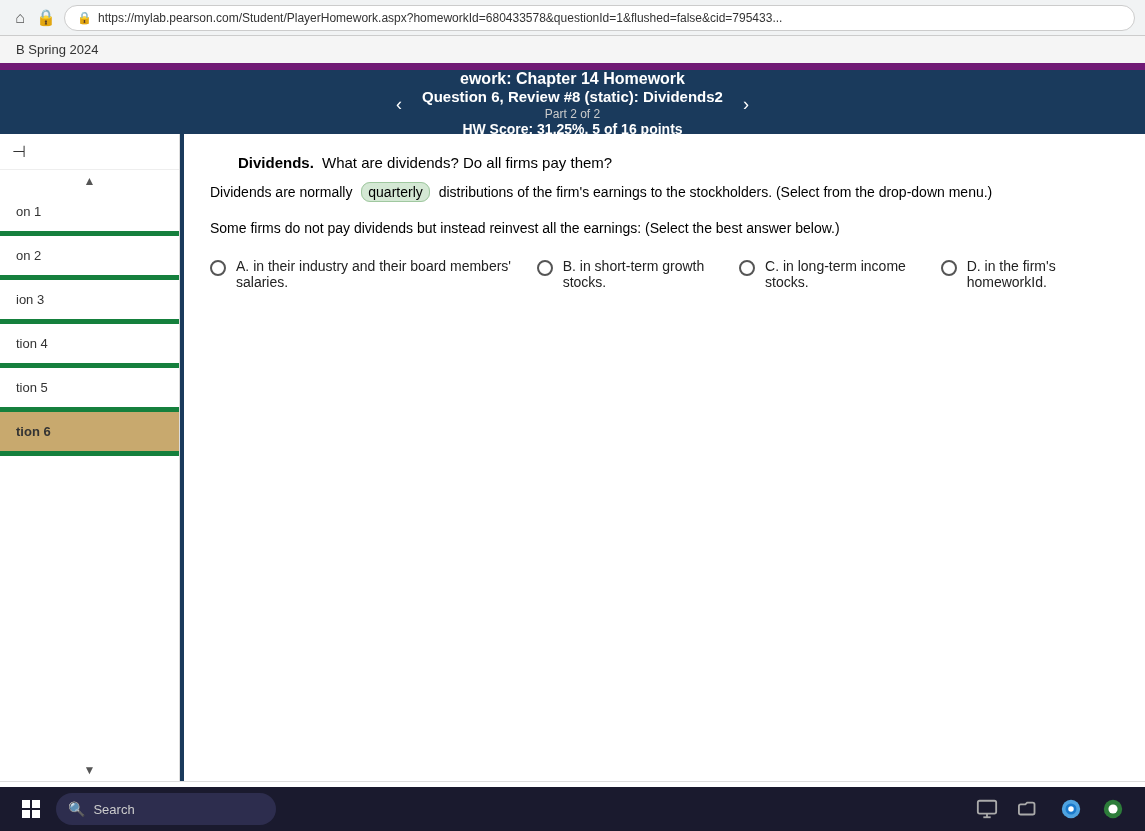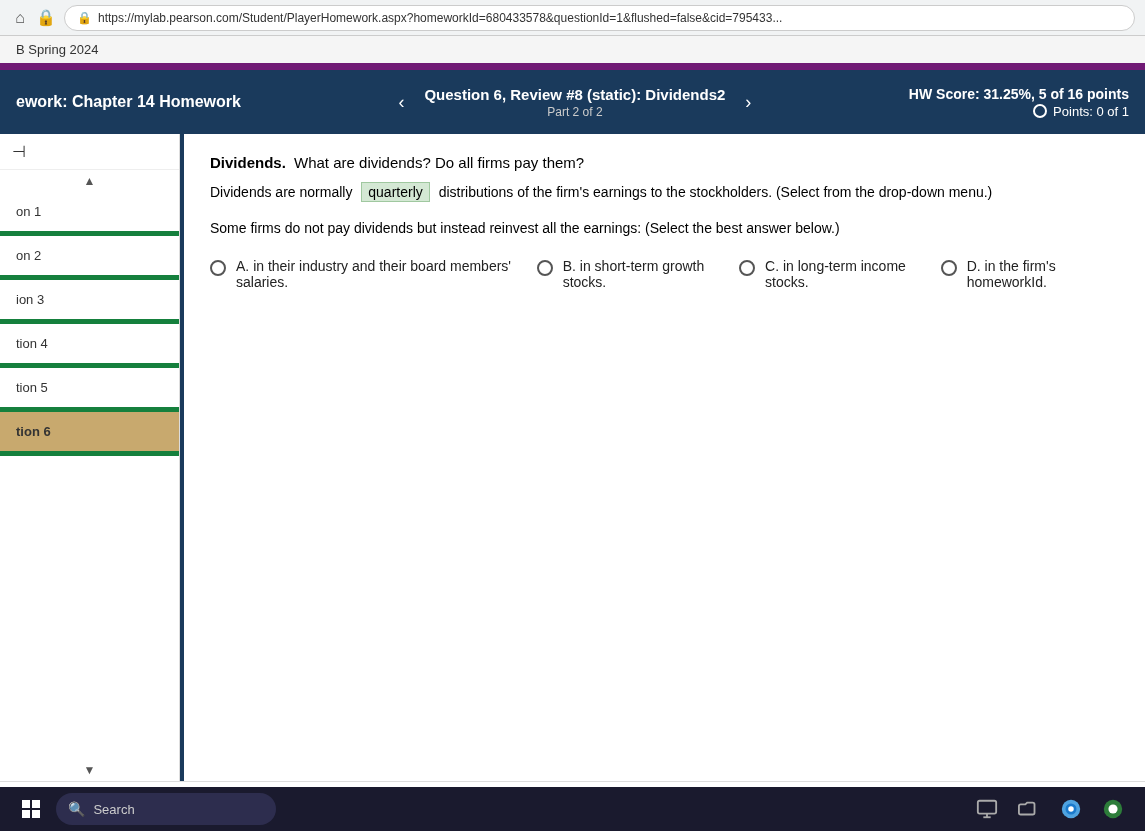--- a/index.html
+++ b/index.html
@@ -64,20 +64,21 @@
       border-bottom: 7px solid #701a75;
     }
 
     
     .header {
       background: #1a3a5c;
       color: #fff;
       display: flex;
       align-items: center;
       height: 64px;
+      flex-direction: column;
     }
     .header-left {
       padding: 0 16px;
       font-size: 16px;
       font-weight: bold;
       min-width: 220px;
     }
     .header-center {
       flex: 1;
       display: flex;
@@ -190,33 +191,34 @@
       background: #fff;
       padding: 20px 30px;
       overflow-y: auto;
       position: relative;
     }
 
     .question-title {
       font-weight: bold;
       font-size: 15px;
       margin-bottom: 10px;
+      margin-left: 28px;
     }
 
     .question-text {
       font-size: 14px;
       margin-bottom: 14px;
       line-height: 1.6;
     }
 
     .dropdown-word {
       background: #d4e8d4;
       border: 1px solid #a0c8a0;
       padding: 1px 6px;
-      border-radius: 0;
+      border-radius: 9px;
       font-size: 14px;
       text-align: center;
     }
 
     .question-sub-text {
       font-size: 14px;
       margin-bottom: 18px;
       line-height: 1.6;
     }
 

